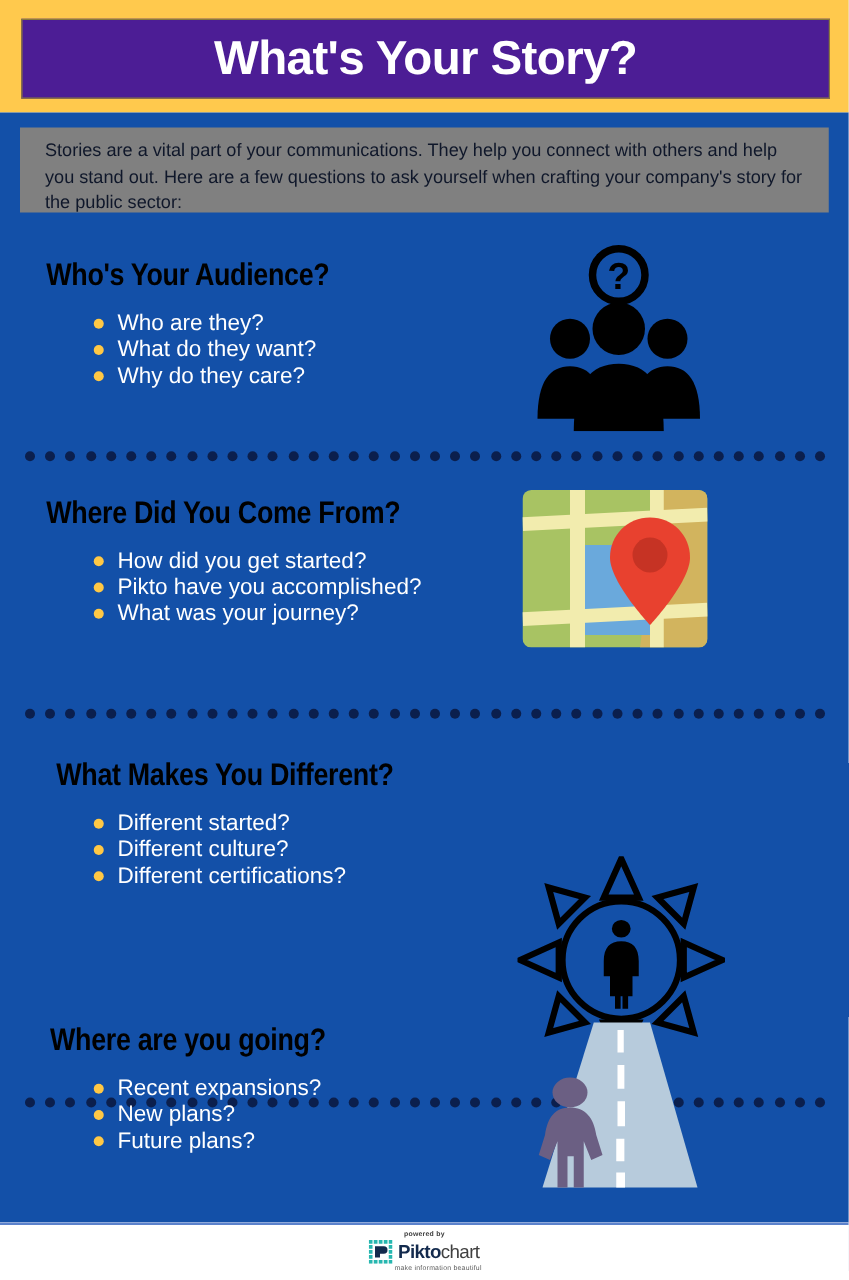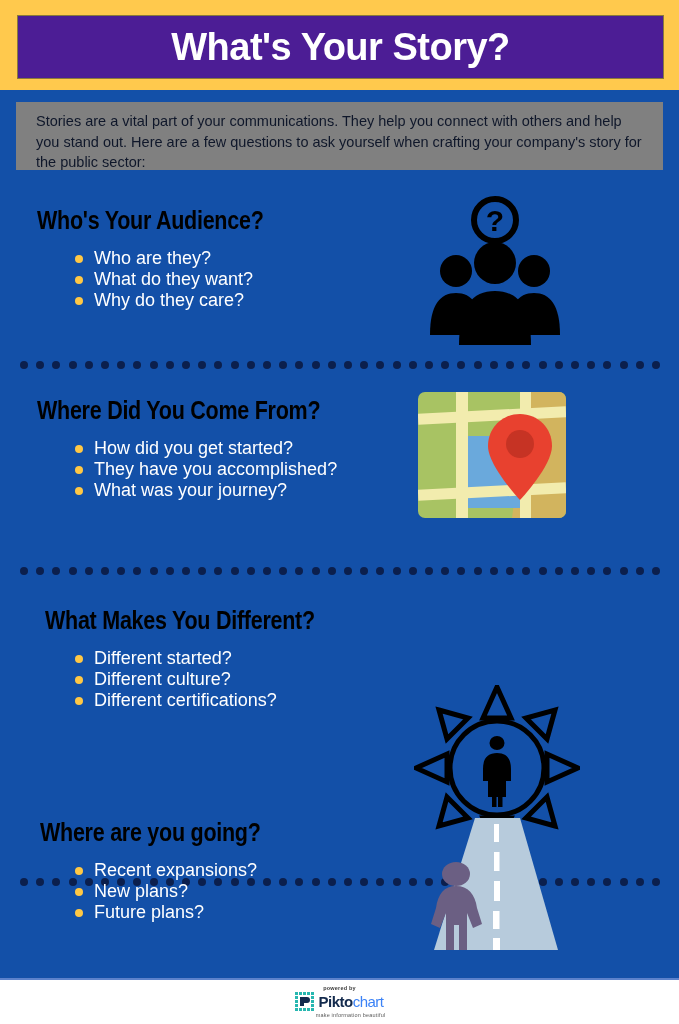--- a/index.html
+++ b/index.html
@@ -75,21 +75,21 @@
   }
   .footer-rule{position:absolute;left:0;top:0;width:679px;height:2px;background:#5c82cc;}
   .pk{
     position:absolute;left:0;top:7px;width:679px;
     display:flex;flex-direction:column;align-items:center;
   }
   .pk-powered{font-size:5.5px;color:#3b3b3b;font-weight:bold;letter-spacing:.2px;margin-bottom:1px;}
   .pk-row{display:flex;align-items:center;gap:4px;}
   .pk-mark{width:19px;height:19px;}
   .pk-word{font-size:15px;line-height:1;font-weight:bold;color:#132a4d;letter-spacing:-0.5px;}
-  .pk-word span.t{color:#3b82f6;font-weight:normal;}
+  .pk-word span.t{color:#404040;font-weight:normal;}
   .pk-tag{font-size:5.5px;color:#5a5a5a;letter-spacing:.2px;margin-top:1px;margin-left:22px;}
   .pk-stack{display:flex;flex-direction:column;align-items:flex-start;}
 </style>
 </head>
 <body>
 
 <div class="poster">
 
   <div class="header-band">
     <div class="title-box">
@@ -166,21 +166,21 @@
           <i></i>
           <i></i>
           <i></i>
       </div>
     </div>
 
     <div class="section" style="top:290px;height:208px;">
       <div class="sec-head" style="left:37px;top:18px;">Where Did You Come From?</div>
       <ul class="bullets" style="left:70px;top:58px;">
         <li>How did you get started?</li>
-        <li>They have you accomplished?</li>
+        <li>Pikto have you accomplished?</li>
         <li>What was your journey?</li>
       </ul>
       <div class="icon-wrap" style="left:416px;top:10px;width:152px;height:130px;">
         <svg viewBox="0 0 152 130" width="152" height="130" aria-hidden="true">
           <defs>
               <clipPath id="mclip">
                 <rect x="2" y="2" width="148" height="126" rx="7"></rect>
               </clipPath>
             </defs>
           <g clip-path="url(#mclip)">

